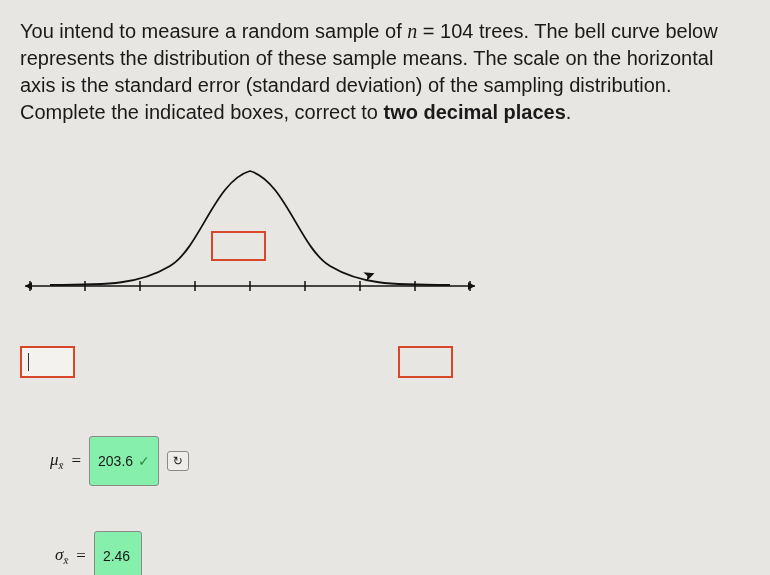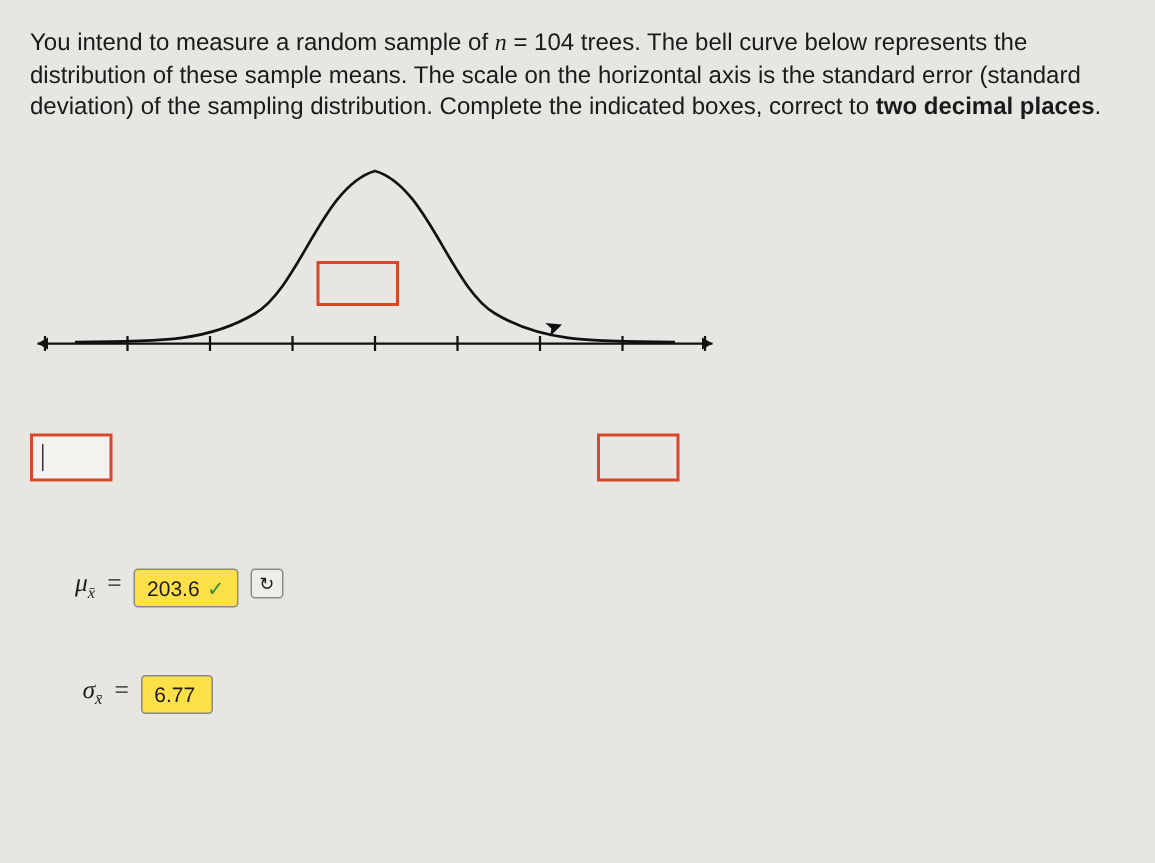--- a/index.html
+++ b/index.html
@@ -6,23 +6,23 @@
   body {
     width: 770px;
     height: 575px;
     background: #e8e6e2;
     font-family: Arial, Helvetica, sans-serif;
     color: #1a1a1a;
     padding: 18px 20px;
     overflow: hidden;
   }
   .question-text {
-    font-size: 16px;
+    font-size: 20px;
     line-height: 1.35;
-    margin-bottom: 16px;
+    margin-bottom: 30px;
   }
   .question-text .math-var {
     font-style: italic;
     font-family: "Times New Roman", serif;
   }
   .question-text strong { font-weight: 700; }
   .graph-area {
     position: relative;
     width: 460px;
     height: 170px;
@@ -69,42 +69,42 @@
   }
   .cursor-arrow {
     position: absolute;
     left: 343px; top: 110px;
     font-size: 15px;
     color: #111;
     transform: rotate(-20deg);
   }
   .answer-row {
     display: flex;
-    align-items: flex-start;
+    align-items: center;
     gap: 8px;
     margin-top: 30px;
     margin-left: 30px;
     font-size: 17px;
     font-family: "Times New Roman", serif;
   }
   .answer-row.second { margin-top: 45px; margin-left: 35px; }
   .greek {
     font-style: italic;
     font-family: "Times New Roman", serif;
   }
   .sub {
     font-size: 11px;
     vertical-align: sub;
     font-style: italic;
   }
   .value-box {
     border: 1px solid #8a8a8a;
     border-radius: 3px;
-    padding: 4px 8px;
-    background: #fde047;
+    padding: 16px 8px;
+    background: #86efac;
     font-family: Arial, sans-serif;
     font-size: 14px;
     display: inline-flex;
     align-items: center;
     gap: 5px;
     min-width: 48px;
   }
   .check {
     color: #2e8b3e;
     font-size: 14px;
@@ -173,15 +173,15 @@
   </span>
   <span class="retry-btn">
     <span>↻</span>
   </span>
 </div>
 
 <div class="answer-row second">
   <span><span class="greek">σ</span><span class="sub">x̄</span></span>
   <span>=</span>
   <span class="value-box">
-    <span>6.77</span>
+    <span>2.46</span>
   </span>
 </div>
 
 </body></html>

